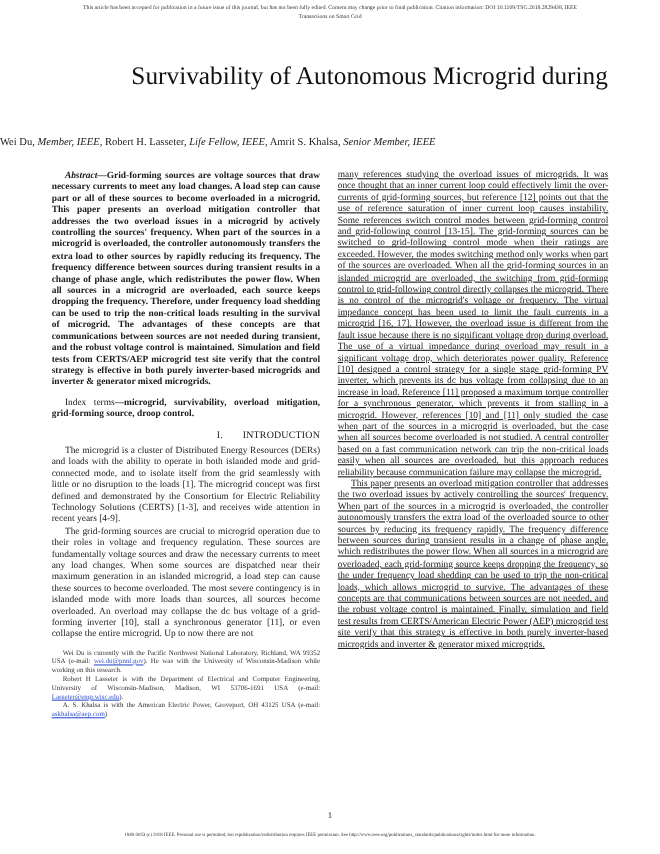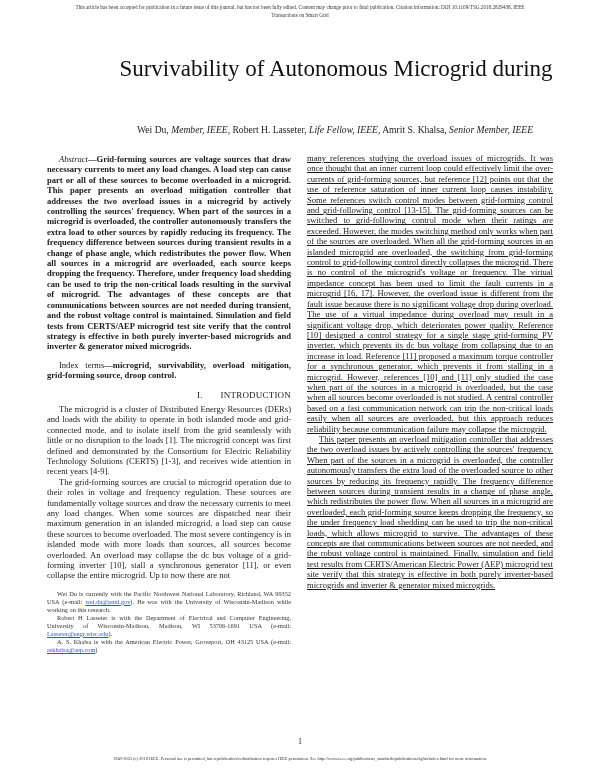--- a/index.html
+++ b/index.html
@@ -1,25 +1,25 @@
 <!DOCTYPE html>
 <html><head>
 <meta charset="utf-8">
 <style>
   html, body { margin: 0; padding: 0; background: #ffffff; }
   body { width: 600px; height: 776px; position: relative; overflow: hidden; color: #1a1a1a; font-family: "Liberation Serif", serif; }
   .header-note { position: absolute; top: 3px; left: 10px; width: 580px; text-align: center; font-size: 5.2px; line-height: 8px; color: #333; }
   .title { position: absolute; top: 56px; left: 0; width: 600px; text-align: center; font-size: 23px; line-height: 26px; color: #111; padding-left: 36px; }
-  .authors { position: absolute; top: 124px; left: 0; width: 533px; text-align: right; font-size: 9.6px; color: #222; }
+  .authors { position: absolute; top: 124px; left: 0; width: 533px; text-align: left; font-size: 9.6px; color: #222; }
   .authors i { font-style: italic; }
   .col { position: absolute; top: 154px; width: 244px; font-size: 8.55px; line-height: 10.4px; text-align: justify; }
   .col.left { left: 47px; }
   .col.right { left: 307px; width: 246px; top: 153px; text-decoration: underline; }
   .abstract { font-weight: bold; }
-  .abstract .lead { font-style: italic; font-weight: normal; }
+  .abstract .lead { font-style: italic; font-weight: bold; }
   p { margin: 0; text-indent: 12px; }
   .indexterms { margin-top: 8px; font-weight: bold; }
   .indexterms .lead { font-weight: normal; }
   .section-heading { text-align: right; margin: 9px 0 4px 0; font-size: 9px; letter-spacing: 0.2px; }
   .section-heading .num { margin-right: 18px; }
   .footnotes { margin-top: 9px; font-size: 6.3px; line-height: 8px; color: #333; }
   .footnotes p { text-indent: 10px; }
   .footnotes a { color: #3355cc; text-decoration: underline; }
   .page-number { position: absolute; top: 737px; left: 0; width: 600px; text-align: center; font-size: 8px; }
   .footer-note { position: absolute; top: 756px; left: 10px; width: 580px; text-align: center; font-size: 4.4px; color: #333; }

